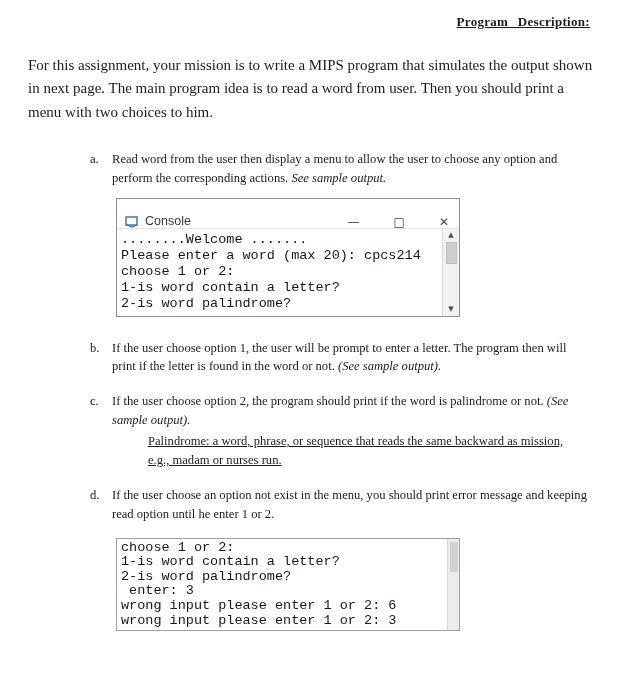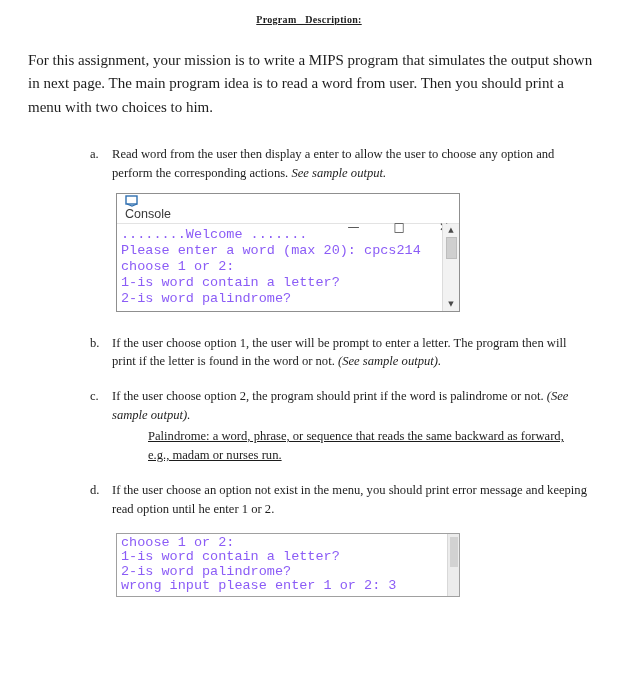--- a/index.html
+++ b/index.html
@@ -5,22 +5,22 @@
   * { margin:0; padding:0; box-sizing:border-box; }
   html, body { background:#ffffff; }
   body {
     width:618px; height:700px; overflow:hidden;
     font-family:"Liberation Serif", serif;
     color:#1d1d1d;
   }
   .page { padding:14px 28px 0 28px; }
 
   .title {
-    text-align:center;
-    font-size:10px;
+    text-align:right;
+    font-size:13px;
     font-weight:bold;
     text-decoration:underline;
     word-spacing:6px;
     letter-spacing:0.3px;
     margin-bottom:24px;
   }
 
   .para { font-size:15px; line-height:1.55; }
   .intro { margin-bottom:26px; width:566px; }
   .lead  { margin-bottom:6px; }
@@ -36,35 +36,35 @@
   .gap-d { margin-bottom:14px; }
 
   
   .console {
     margin-left:88px; width:344px;
     border:1px solid #8f8f8f; background:#fff;
   }
   .console1 { margin-top:10px; margin-bottom:22px; }
 
   .titlebar {
-    display:flex; align-items:flex-start; height:30px;
+    display:flex; align-items:flex-end; height:30px;
     padding:0 10px 0 8px;
     border-bottom:1px solid #e3e3e3;
     font-family:"Liberation Sans", sans-serif;
-    font-size:12.5px; color:#3a3a3a;flex-direction:column;
+    font-size:12.5px; color:#3a3a3a;
   }
   .cicon { display:inline-flex; margin-right:6px; }
   .controls { margin-left:auto; display:flex; gap:34px; align-items:center; color:#444; }
   .ctrl { font-size:12px; line-height:1; cursor:default; font-family:"DejaVu Sans", sans-serif; }
 
   .console-body { position:relative; padding:3px 22px 4px 4px; }
   .console-line {
     font-family:"Liberation Mono","DejaVu Sans Mono",monospace;
     font-size:13.5px; line-height:16px;
-    white-space:pre; color:#8b5cf6;
+    white-space:pre; color:#0f172a;
   }
 
   .scrollbar {
     position:absolute; top:0; right:0; bottom:0; width:17px;
     background:#f2f2f2; border-left:1px solid #dcdcdc;
     display:flex; flex-direction:column; align-items:center;
   }
   .scroll-arrow { font-size:7px; color:#4a4a4a; padding:3px 0 1px 0; line-height:1;
                   font-family:"DejaVu Sans", sans-serif; }
   .scroll-arrow.down { margin-top:auto; padding:1px 0 3px 0; }
@@ -84,21 +84,21 @@
 
 <div class="page">
 
   <div class="title">Program Description:</div>
 
   <p class="para intro">For this assignment, your mission is to write a MIPS program that simulates the output shown in next page. The main program idea is to read a word from user. Then you should print a menu with two choices to him.</p>
 
 
   <div class="item">
     <span class="marker">a.</span>
-    <div class="text"><span>Read word from the user then display a enter to allow the user to choose any option and perform the corresponding actions. </span><span class="bi">See sample output</span><span class="bi">.</span></div>
+    <div class="text"><span>Read word from the user then display a menu to allow the user to choose any option and perform the corresponding actions. </span><span class="bi">See sample output</span><span class="bi">.</span></div>
   </div>
 
   <div class="console console1">
     <div class="titlebar">
       <span class="cicon">
         <svg width="14" height="13" viewBox="0 0 14 13">
           <rect x="1" y="2" width="11" height="8" fill="none" stroke="#2f6fb0" stroke-width="1.4"></rect>
           <path d="M2 10 L7 12 L12 10" fill="none" stroke="#2f6fb0" stroke-width="1.2"></path>
         </svg>
       </span>
@@ -125,34 +125,36 @@
 
   <div class="item gap-b">
     <span class="marker">b.</span>
     <div class="text"><span>If the user choose option 1, the user will be prompt to enter a letter. The program then will print if the letter is found in the word or not.  </span><span class="bi">(See sample output)</span><span class="bi">.</span></div>
   </div>
 
   <div class="item gap-c">
     <span class="marker">c.</span>
     <div class="text">
       <span>If the user choose option 2, the program should print if the word is palindrome or not. </span><span class="bi">(See sample output)</span><span class="bi">.</span>
-      <div class="sub">Palindrome: a word, phrase, or sequence that reads the same backward as forward, e.g., madam or nurses run.</div>
+      <div class="sub">Palindrome: a word, phrase, or sequence that reads the same backward as mission, e.g., madam or nurses run.</div>
     </div>
   </div>
 
   <div class="item gap-d">
     <span class="marker">d.</span>
     <div class="text">If the user choose an option not exist in the menu, you should print error message and keeping read option until he enter 1 or 2.</div>
   </div>
 
   <div class="console console2">
     <div class="console-body">
       <div class="console-line">choose 1 or 2:</div>
       <div class="console-line">1-is word contain a letter?</div>
       <div class="console-line">2-is word palindrome?</div>
+      <div class="console-line"> enter: 3</div>
+      <div class="console-line">wrong input please enter 1 or 2: 6</div>
       <div class="console-line">wrong input please enter 1 or 2: 3</div>
       <div class="scrollbar2">
         <div class="sb2-thumb"></div>
       </div>
     </div>
   </div>
 
 </div>
 
 </body></html>

